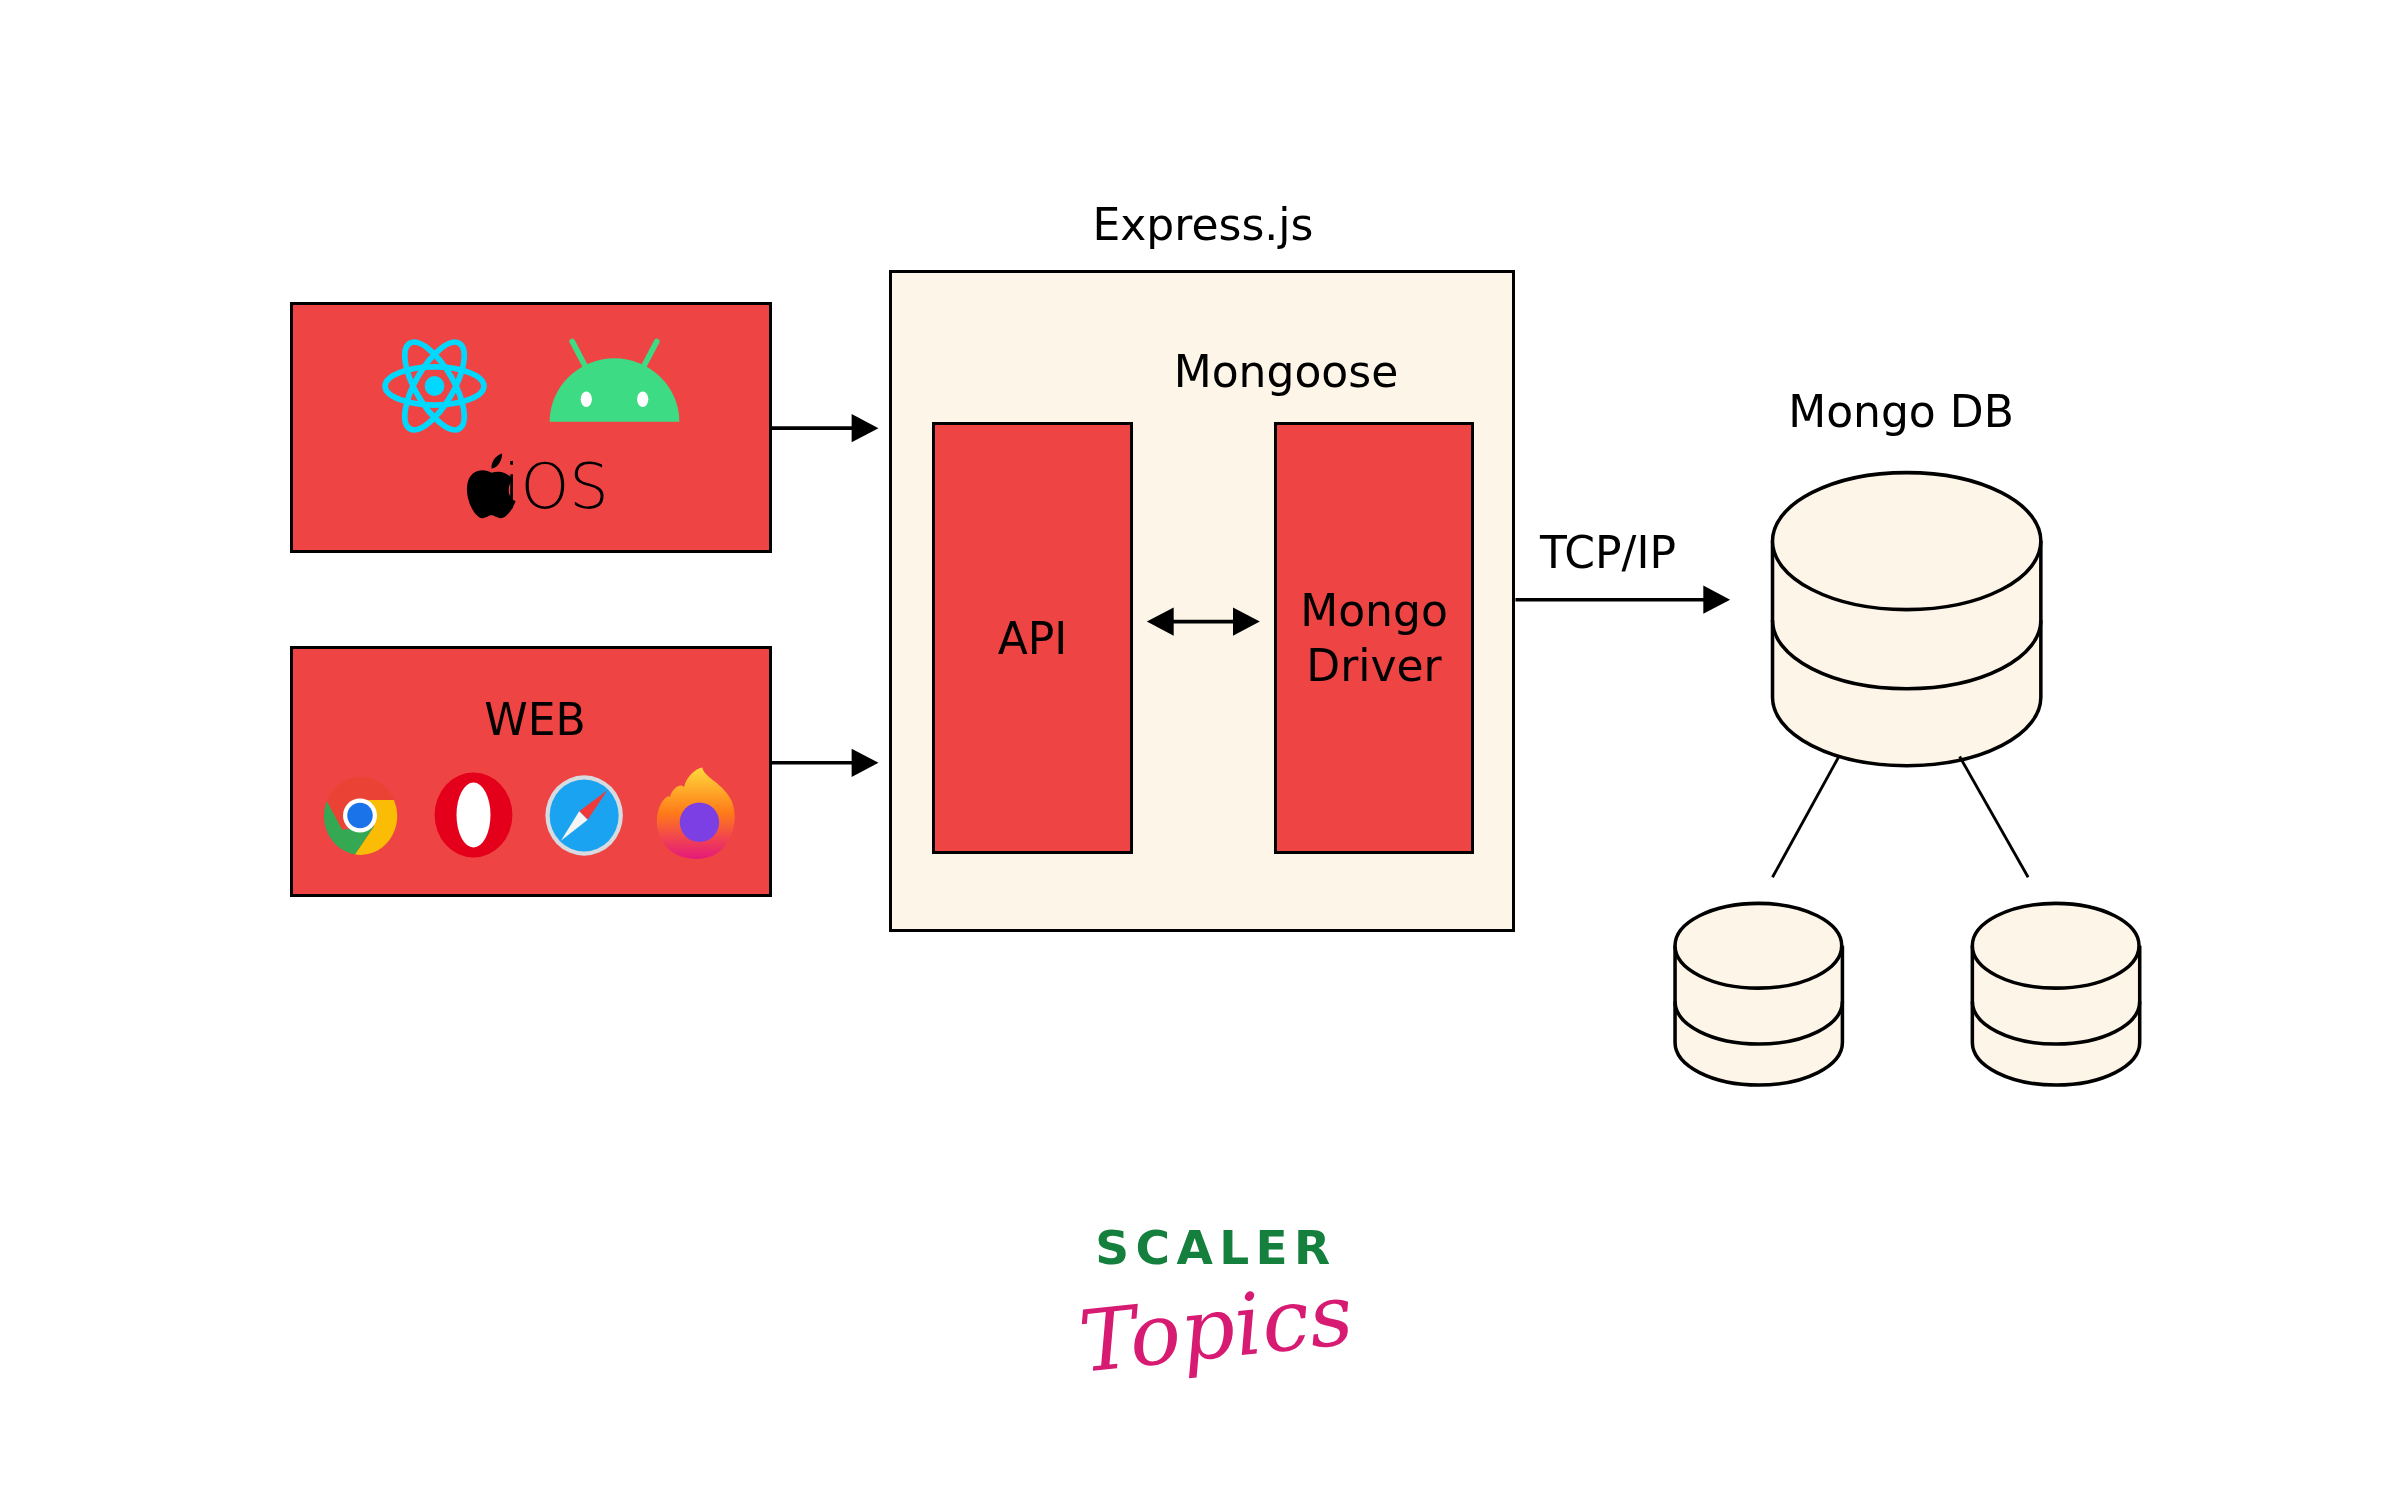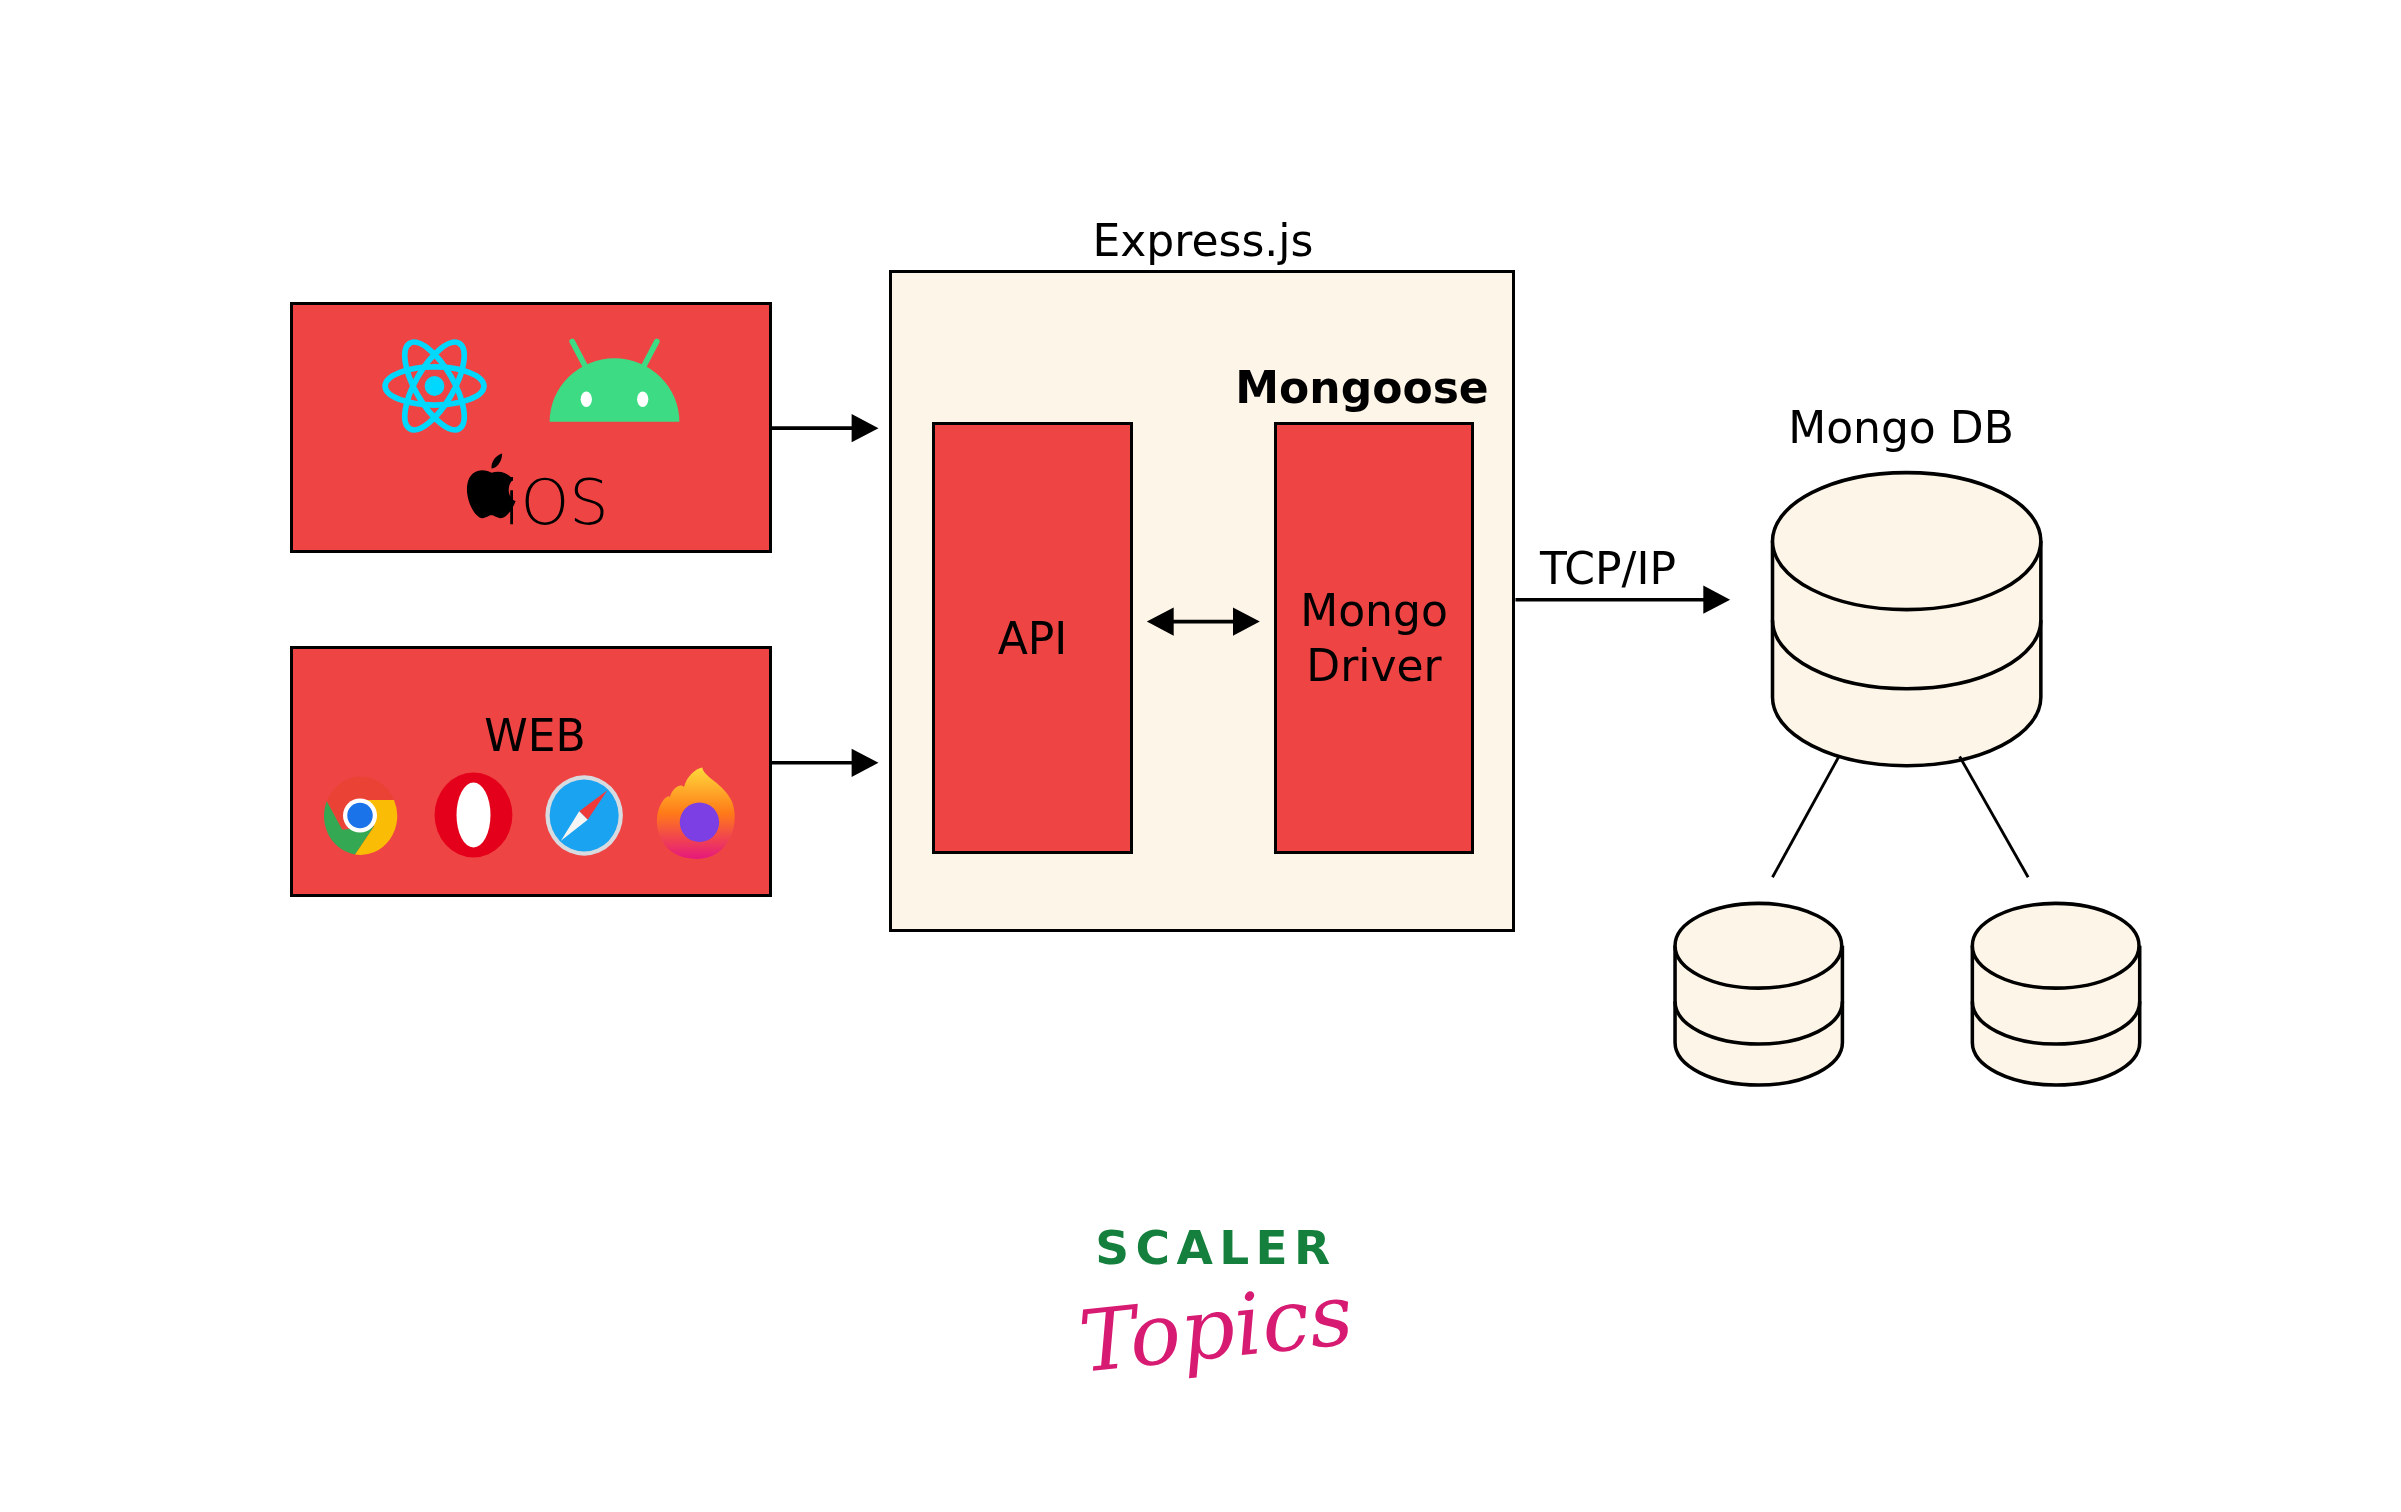--- a/index.html
+++ b/index.html
@@ -1,19 +1,19 @@
 <!DOCTYPE html>
 <html style="font-size:11.3px"><head>
 <meta charset="utf-8">
 <style>
   html, body { margin:0; padding:0; background:#ffffff; }
   body { width:2401px; height:1513px; position:relative; overflow:hidden; font-family:"DejaVu Sans", sans-serif; color:#000; }
   .box { position:absolute; box-sizing:border-box; border:3.5px solid #000; background:#ef4444; }
   .express { background:#fdf5e8; }
-  .label { position:absolute; font-size:44px; white-space:nowrap; transform:translate(-50%,-50%); line-height:1;margin-top:16px; }
+  .label { position:absolute; font-size:44px; white-space:nowrap; transform:translate(-50%,-50%); line-height:1; }
   .center-text { position:absolute; left:0; right:0; top:50%; transform:translateY(-50%); text-align:center; font-size:44px; line-height:1.25; }
   svg.overlay { position:absolute; left:0; top:0; }
   .icon { position:absolute; }
   .scaler { position:absolute; left:1216px; top:1247px; transform:translate(-50%,-50%); font-family:"DejaVu Sans", sans-serif; font-weight:bold; font-size:47px; letter-spacing:6.4px; color:#15803d; }
   .topics { position:absolute; left:1216px; top:1328px; transform:translate(-50%,-50%) rotate(-6deg); font-family:"DejaVu Serif", serif; font-style:italic; font-size:85px; color:#d81b72; }
 </style>
 </head>
 <body>
 
 <div class="box" style="left:290px;top:302px;width:482px;height:251px;">
@@ -67,21 +67,21 @@
         <stop offset="1" stop-color="#e5187d"></stop>
       </linearGradient>
     </defs>
     <path d="M62 132 C20 132 2 100 6 70 C10 48 22 40 24 44 C28 30 40 24 44 30 C48 14 60 4 70 2 C72 16 100 24 112 50 C124 80 110 132 62 132 Z" fill="url(#ffg)"></path>
     <circle cx="66" cy="80" r="28" fill="#7b3fe4"></circle>
   </svg>
 </div>
 
 <span class="label" style="left:1203px;top:225px;">Express.js</span>
 <div class="box express" style="left:889px;top:270px;width:626px;height:662px;"></div>
-<span class="label" style="left:1362px;top:372px;font-weight:bold;">Mongoose</span>
+<span class="label" style="left:1286px;top:372px;">Mongoose</span>
 
 <div class="box" style="left:932px;top:422px;width:201px;height:432px;">
   <div class="center-text">API</div>
 </div>
 <div class="box" style="left:1274px;top:422px;width:200px;height:432px;padding-left:22px;">
   <div class="center-text" style="white-space:pre-line;">Mongo
 Driver</div>
 </div>
 
 <span class="label" style="left:1608px;top:553px;">TCP/IP</span>

